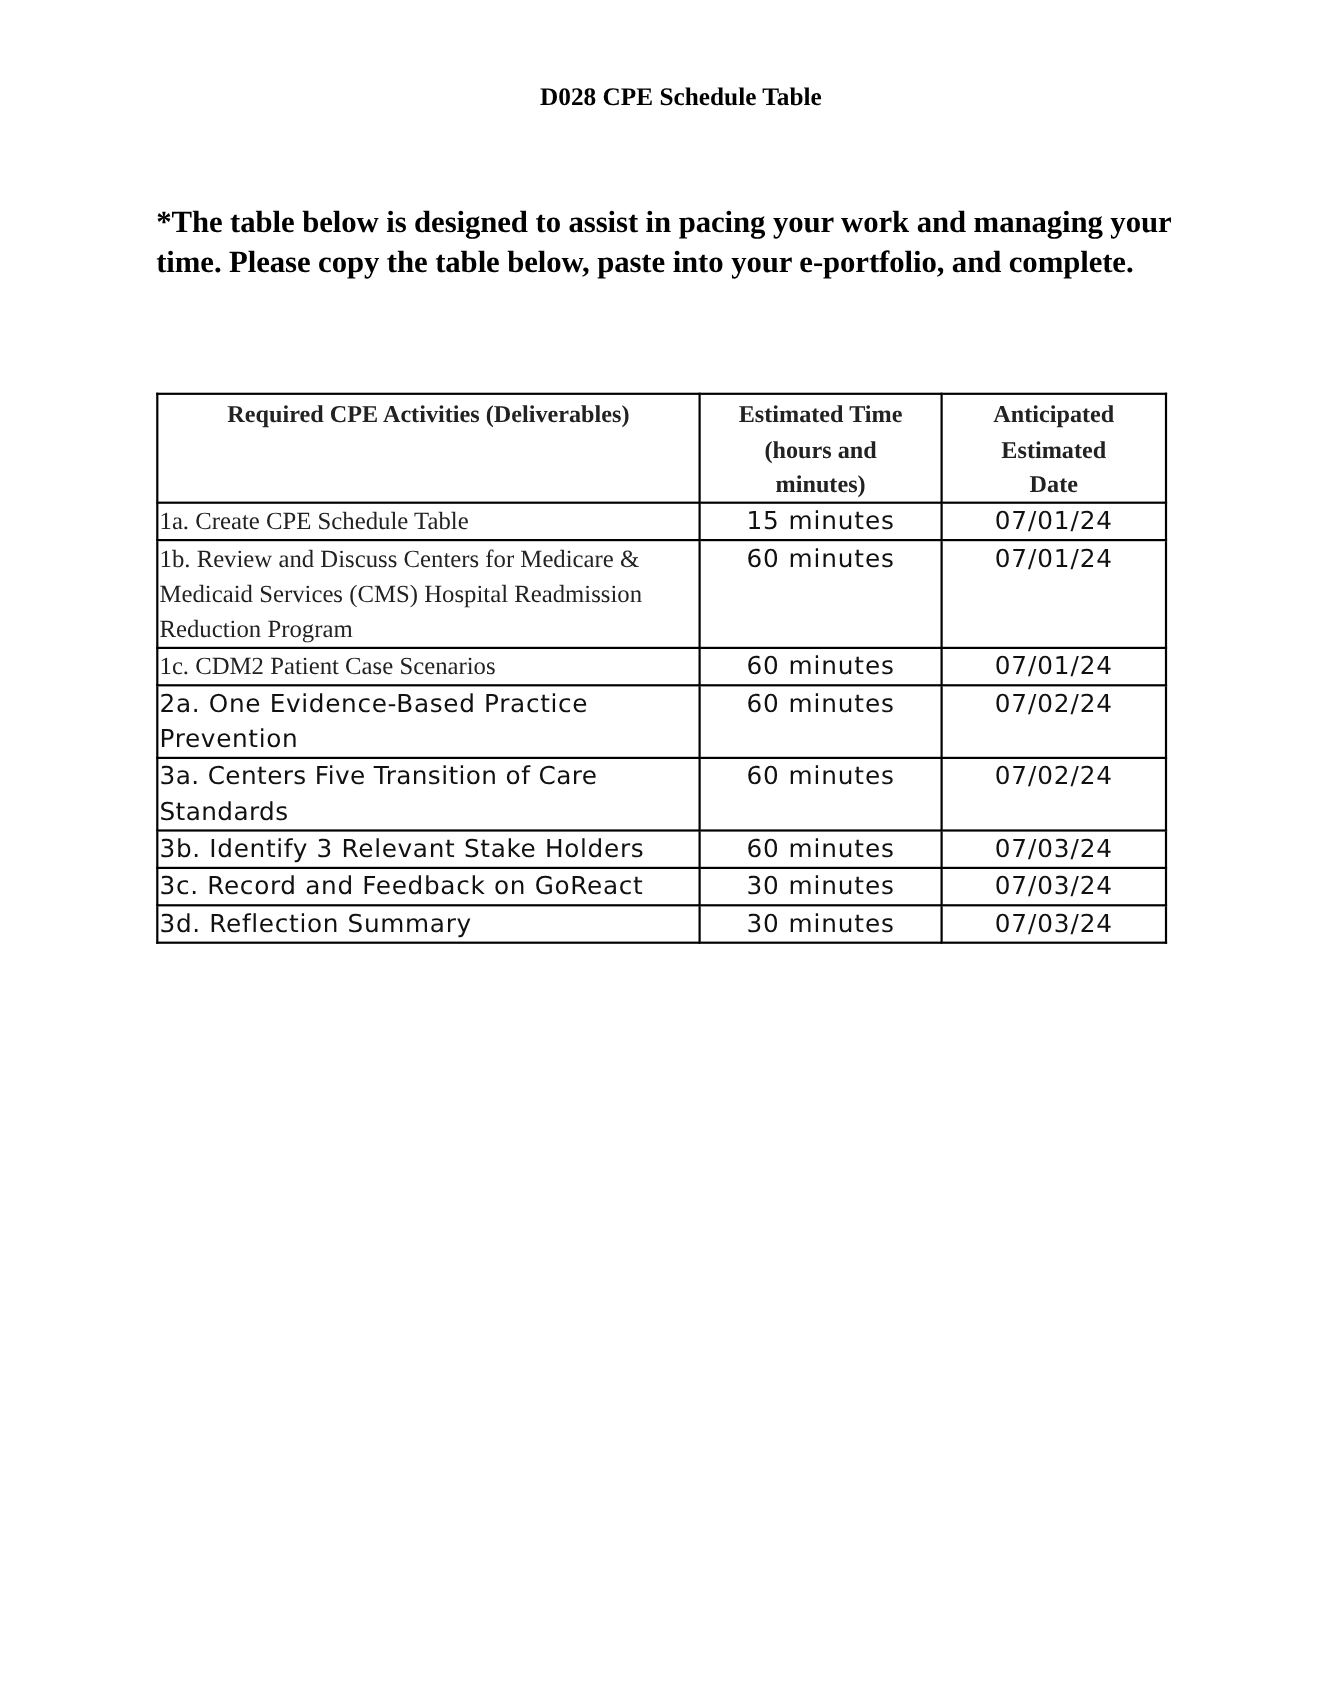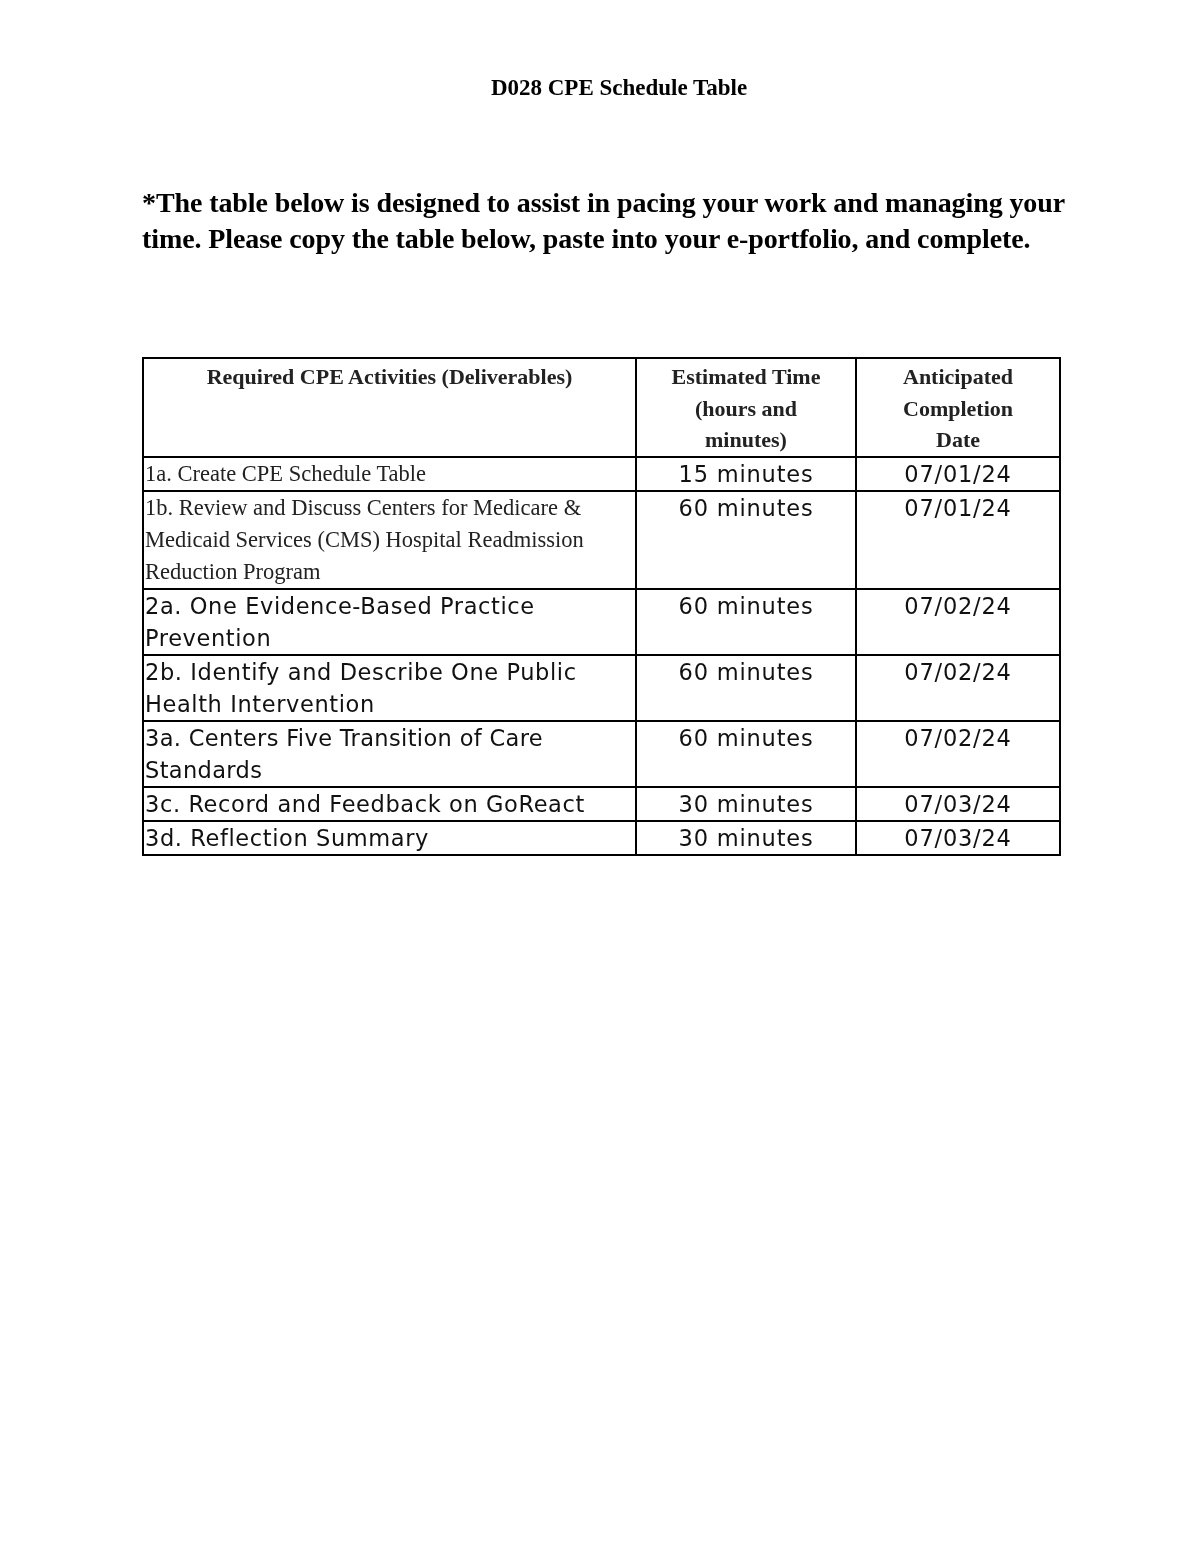--- a/index.html
+++ b/index.html
@@ -105,50 +105,55 @@
       <th>
         <span>Required CPE Activities (Deliverables)</span>
       </th>
       <th>
         <div>Estimated Time</div>
         <div>(hours and</div>
         <div>minutes)</div>
       </th>
       <th>
         <div>Anticipated</div>
-        <div>Completion</div>
+        <div>Estimated</div>
         <div>Date</div>
       </th>
     </tr>
   </thead>
   <tbody>
     <tr>
       <td class="serif">1a. Create CPE Schedule Table</td>
       <td class="center">15 minutes</td>
       <td class="center">07/01/24</td>
     </tr>
     <tr>
       <td class="serif">1b. Review and Discuss Centers for Medicare &amp; Medicaid Services (CMS) Hospital Readmission Reduction Program</td>
       <td class="center">60 minutes</td>
       <td class="center">07/01/24</td>
     </tr>
     <tr>
-      <td class="sans">2a. One Evidence-Based Practice Prevention</td>
+      <td class="serif">1c. CDM2 Patient Case Scenarios</td>
       <td class="center">60 minutes</td>
-      <td class="center">07/02/24</td>
+      <td class="center">07/01/24</td>
     </tr>
     <tr>
-      <td class="sans">2b. Identify and Describe One Public Health Intervention</td>
+      <td class="sans">2a. One Evidence-Based Practice Prevention</td>
       <td class="center">60 minutes</td>
       <td class="center">07/02/24</td>
     </tr>
     <tr>
       <td class="sans" style="letter-spacing:0.35px;">3a. Centers Five Transition of Care Standards</td>
       <td class="center">60 minutes</td>
       <td class="center">07/02/24</td>
+    </tr>
+    <tr>
+      <td class="sans">3b. Identify 3 Relevant Stake Holders</td>
+      <td class="center">60 minutes</td>
+      <td class="center">07/03/24</td>
     </tr>
     <tr>
       <td class="sans">3c. Record and Feedback on GoReact</td>
       <td class="center">30 minutes</td>
       <td class="center">07/03/24</td>
     </tr>
     <tr>
       <td class="sans">3d. Reflection Summary</td>
       <td class="center">30 minutes</td>
       <td class="center">07/03/24</td>

